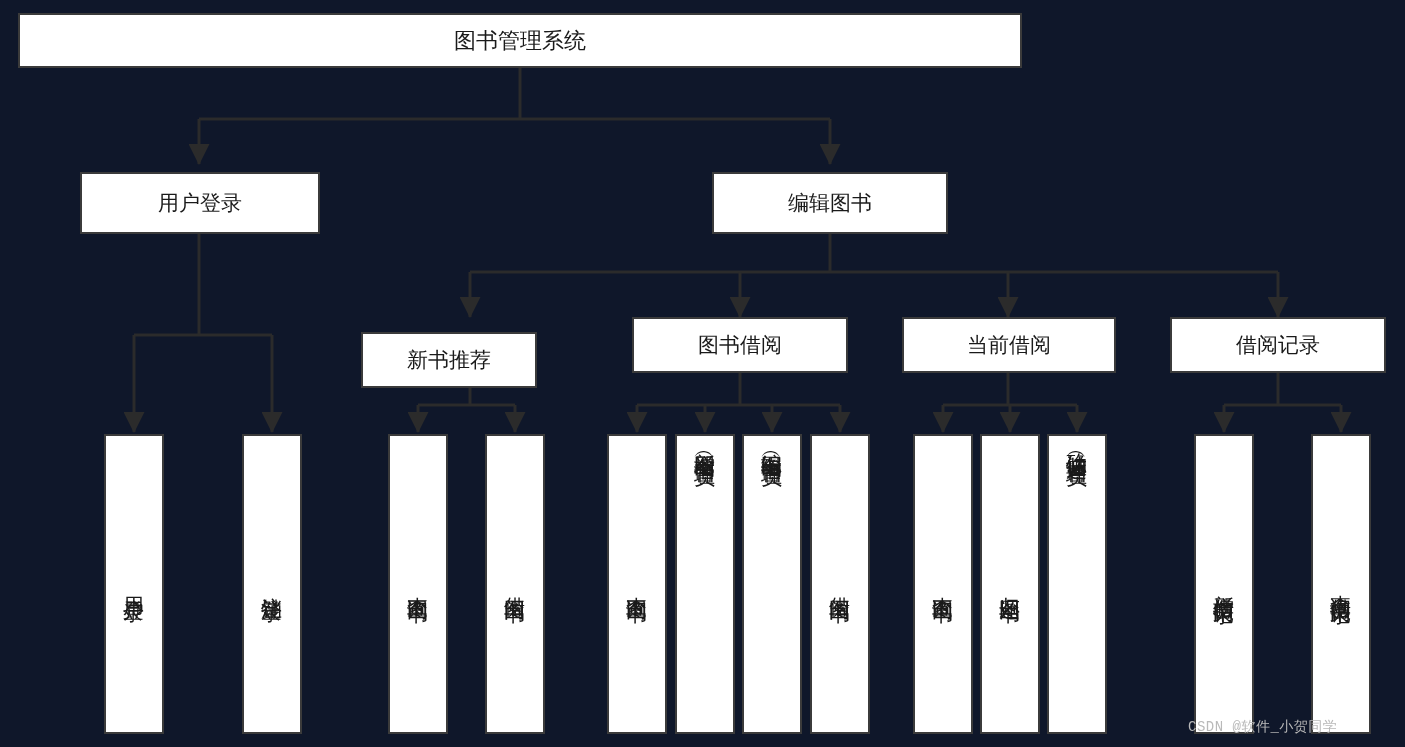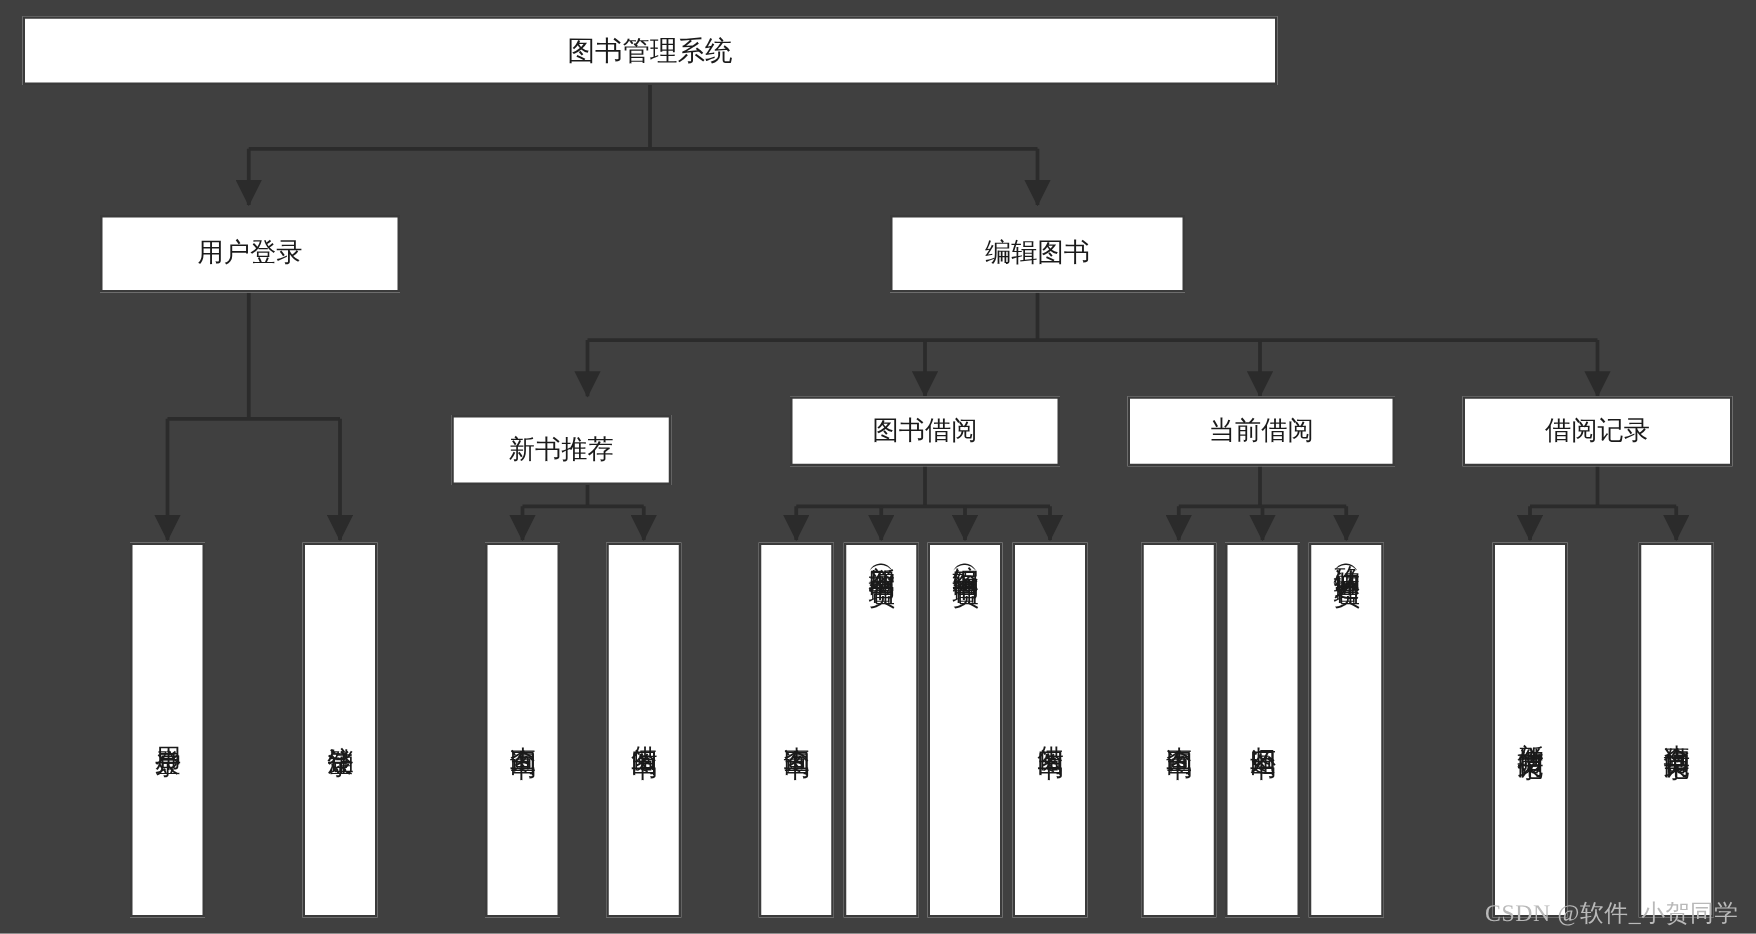--- a/index.html
+++ b/index.html
@@ -7,21 +7,21 @@
     padding: 0;
     background: #ffffff;
   }
   body {
     font-family: "Liberation Sans", "DejaVu Sans", sans-serif;
   }
   #canvas {
     position: relative;
     width: 1405px;
     height: 747px;
-    background: #404040;
+    background: #0f172a;
     overflow: hidden;
   }
   svg.edges {
     position: absolute;
     left: 0;
     top: 0;
     width: 1405px;
     height: 747px;
   }
   .node {
@@ -58,25 +58,25 @@
     letter-spacing: 2px;
     line-height: 1;
     white-space: nowrap;
   }
   .node.vert.centered {
     align-items: center;
   }
   .watermark {
     position: absolute;
     color: #b9b9b9;
-    font-size: 19px;
+    font-size: 14px;
     letter-spacing: 0.5px;
     z-index: 3;
     white-space: nowrap;
-    font-family: Liberation Serif, serif;
+    font-family: Liberation Mono, monospace;
   }
 </style>
 </head>
 <body>
 
 <div id="canvas">
 
   <svg class="edges" viewBox="0 0 1405 747" xmlns="http://www.w3.org/2000/svg">
     <defs>
       <marker id="arrow" viewBox="0 0 10 10" refX="9.5" refY="5" markerWidth="7" markerHeight="7" orient="auto-start-reverse">

